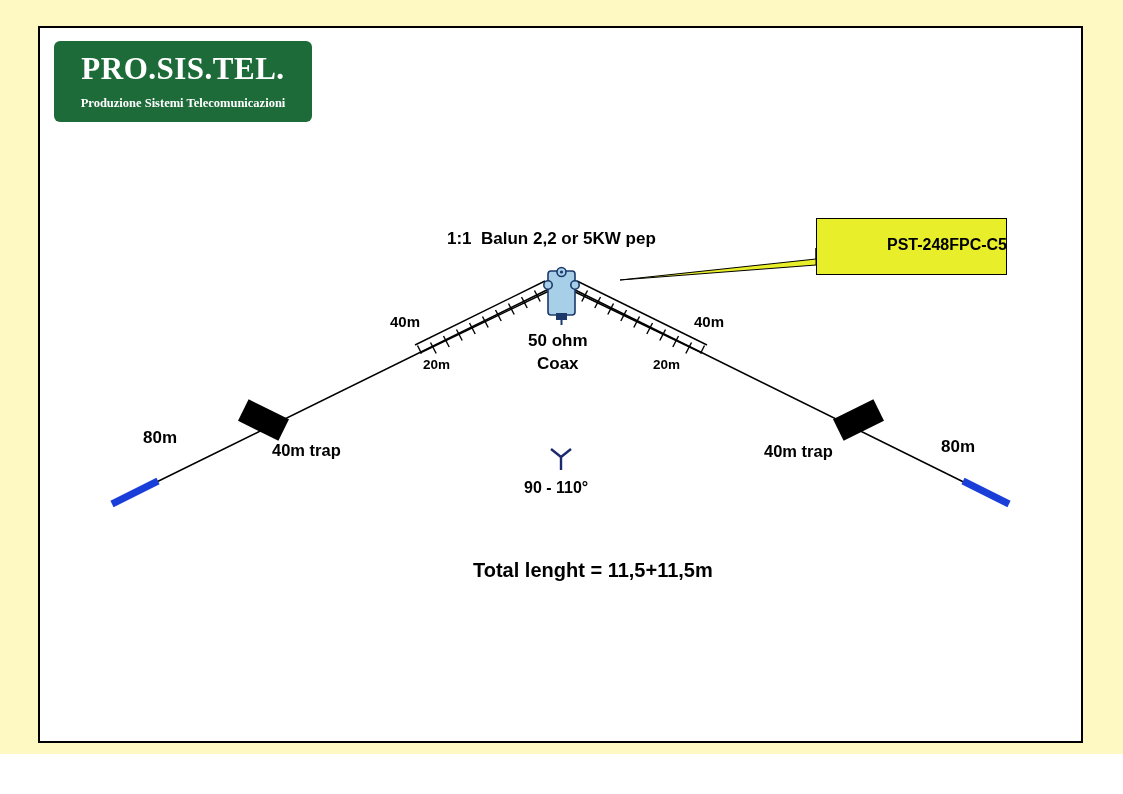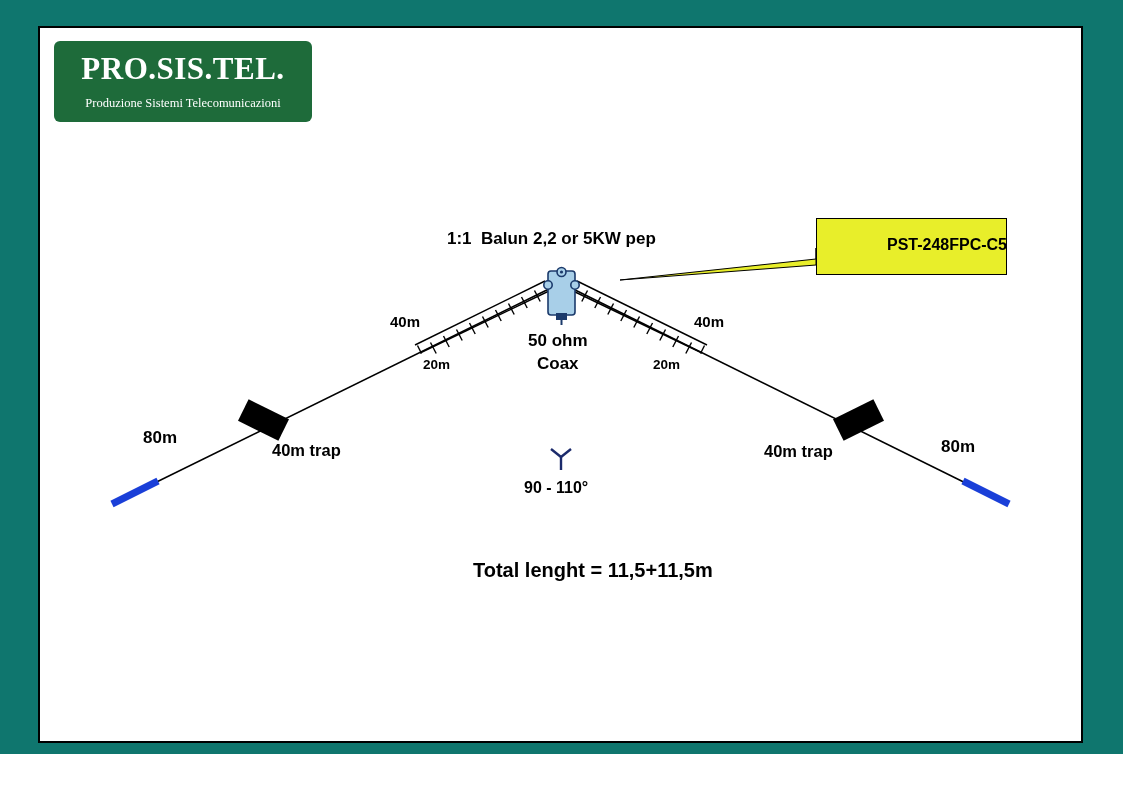--- a/index.html
+++ b/index.html
@@ -10,21 +10,21 @@
   body {
     width: 1123px;
     height: 794px;
     font-family: "Liberation Sans", sans-serif;
     overflow: hidden;
   }
   #page {
     position: relative;
     width: 1123px;
     height: 754px;
-    background: #0f766e;
+    background: #fef9c3;
   }
   
   #frame {
     position: absolute;
     left: 38px;
     top: 26px;
     width: 1045px;
     height: 717px;
     border: 2px solid #000000;
     box-sizing: border-box;
@@ -53,21 +53,21 @@
     letter-spacing: 0.5px;
   }
   #logo .logo-sub {
     position: absolute;
     left: 0;
     top: 55px;
     width: 258px;
     text-align: center;
     color: #ffffff;
     font-family: "Liberation Serif", serif;
-    font-weight: normal;
+    font-weight: bold;
     font-size: 12.5px;
   }
   
   .lbl {
     position: absolute;
     color: #000000;
     font-family: "Liberation Sans", sans-serif;
     font-weight: bold;
     white-space: pre;
     line-height: 1.25;

